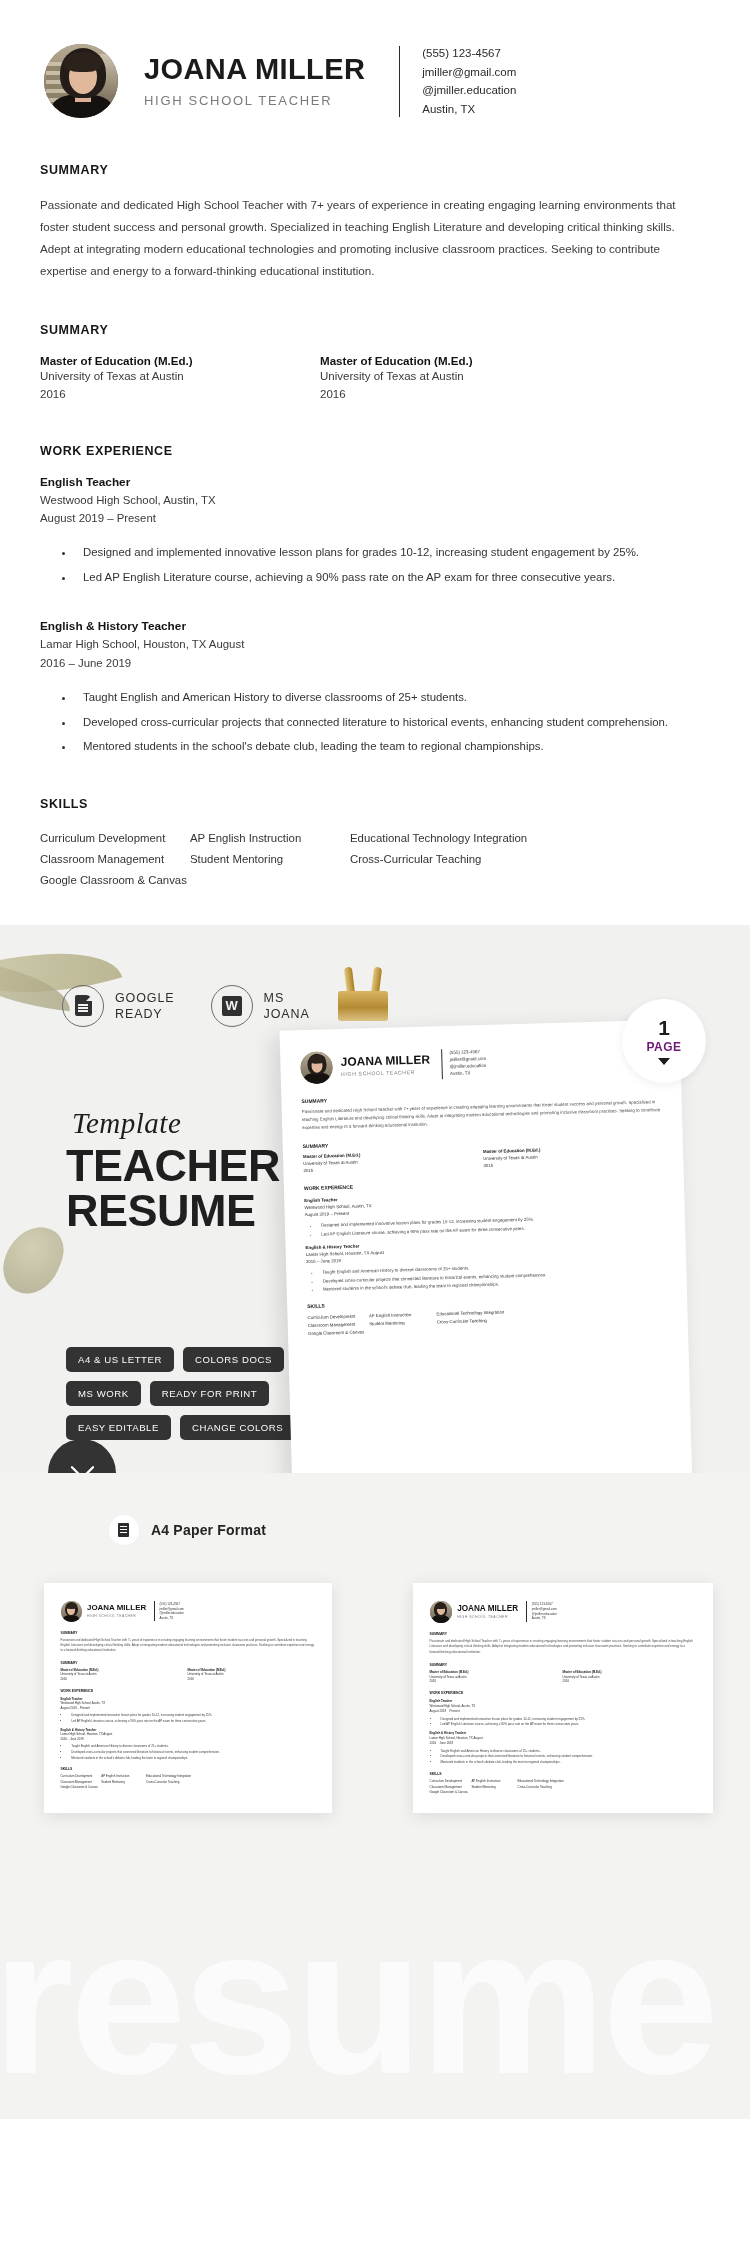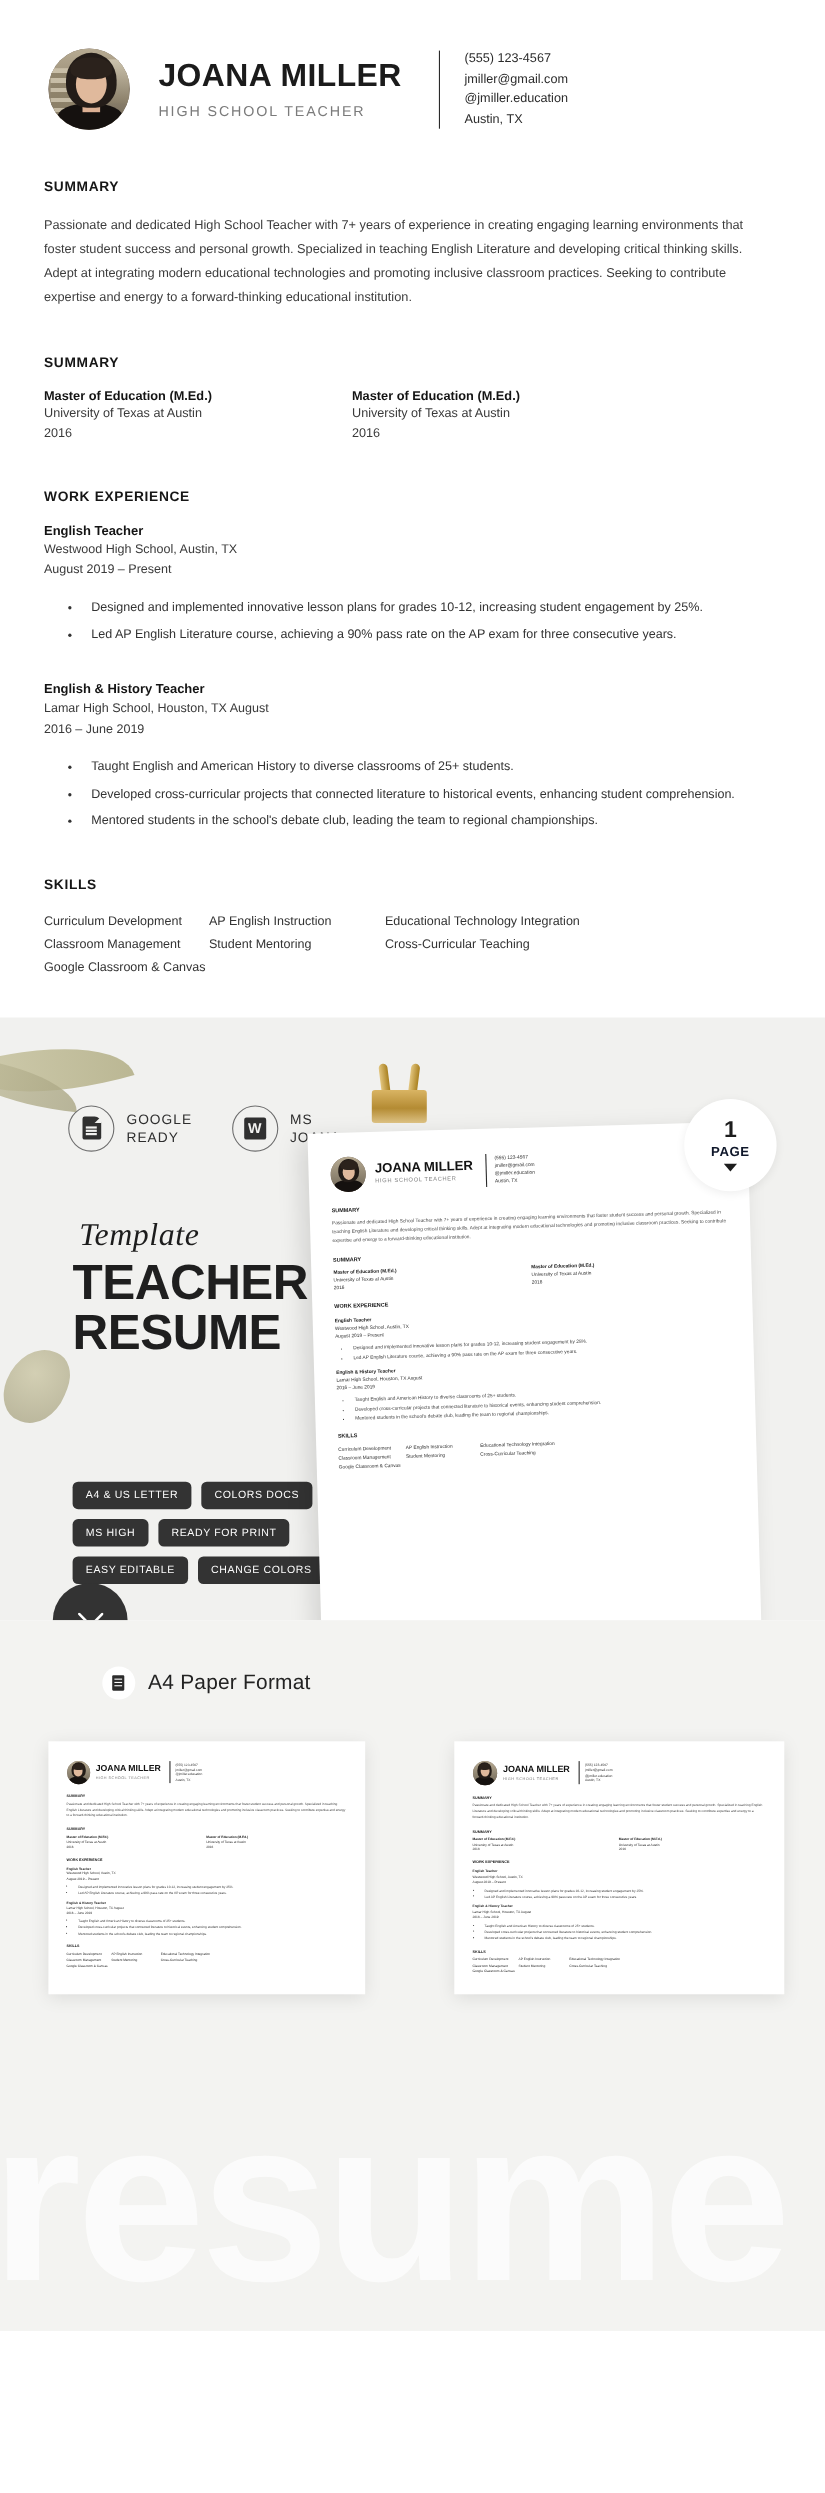--- a/index.html
+++ b/index.html
@@ -182,21 +182,21 @@
     left: 6px; top: 300px;
     width: 54px; height: 70px;
     background: radial-gradient(circle at 40% 35%,#c9c4a0,#a39e7c);
     border-radius: 60% 40% 55% 45%;
     transform: rotate(22deg);
     opacity: .75;
   }
 
   .fmt-row {
     position: absolute;
-    left: 62px; top: 80px;
+    left: 62px; top: 60px;
     display: flex;
     gap: 36px;
   }
   .fmt { display: flex; align-items: center; gap: 11px; }
   .fmt-circle {
     width: 42px; height: 42px;
     border: 1.4px solid #6d6d6d;
     border-radius: 50%;
     display: flex; align-items: center; justify-content: center;
   }
@@ -284,21 +284,21 @@
     right: 44px; top: 74px;
     width: 84px; height: 84px;
     background: #fff;
     border-radius: 50%;
     display: flex; flex-direction: column;
     align-items: center; justify-content: center;
     box-shadow: 0 2px 9px rgba(0,0,0,.07);
     z-index: 6;
   }
   .page-badge .num { font-size: 21px; font-weight: 700; color: #1d1d1d; line-height: 1; }
-  .page-badge .lbl { font-size: 12px; font-weight: 700; color: #0f172a; letter-spacing: .5px; margin-top: 2px; text-align: center;}
+  .page-badge .lbl { font-size: 12px; font-weight: 700; color: #701a75; letter-spacing: .5px; margin-top: 2px; text-align: center;}
   .page-badge .tri {
     width: 0; height: 0; margin-top: 4px;
     border-left: 6px solid transparent;
     border-right: 6px solid transparent;
     border-top: 7px solid #1d1d1d;
   }
 
   
   .mini-wrap {
     position: absolute;
@@ -376,23 +376,24 @@
     background: #2c2c2c;
     border-radius: 1px;
     position: relative;
   }
   .doc-glyph::after {
     content:""; position:absolute; left:2px; top:3px;
     width:7px; height:1px; background:#fff;
     box-shadow: 0 3px 0 #fff, 0 6px 0 #fff;
   }
   .fmt-head-label {
-    font-size: 19px;
+    font-size: 14px;
     color: #232323;
     letter-spacing: .2px;
+    font-weight: bold;
   }
 
   .thumbs {
     position: relative;
     z-index: 3;
     display: flex;
     margin-top: 38px;
   }
   .thumb-col { width: 375px; display: flex; justify-content: center; }
   .thumb {
@@ -546,21 +547,21 @@
 
   <div class="promo-script">Template</div>
   <div class="promo-big">
     <span>TEACHER</span>
     <span>RESUME</span>
   </div>
 
   <div class="tags">
     <div class="tag">A4 &amp; US LETTER</div>
     <div class="tag">COLORS DOCS</div>
-    <div class="tag">MS HIGH</div>
+    <div class="tag">MS WORK</div>
     <div class="tag">READY FOR PRINT</div>
     <div class="tag">EASY EDITABLE</div>
     <div class="tag">CHANGE COLORS</div>
   </div>
 
   <div class="arrow-btn">
     <svg viewBox="0 0 24 14">
         <path d="M1 1 L12 12 L23 1" fill="none" stroke="#fff" stroke-width="2.4" stroke-linecap="round"></path>
       </svg>
   </div>

